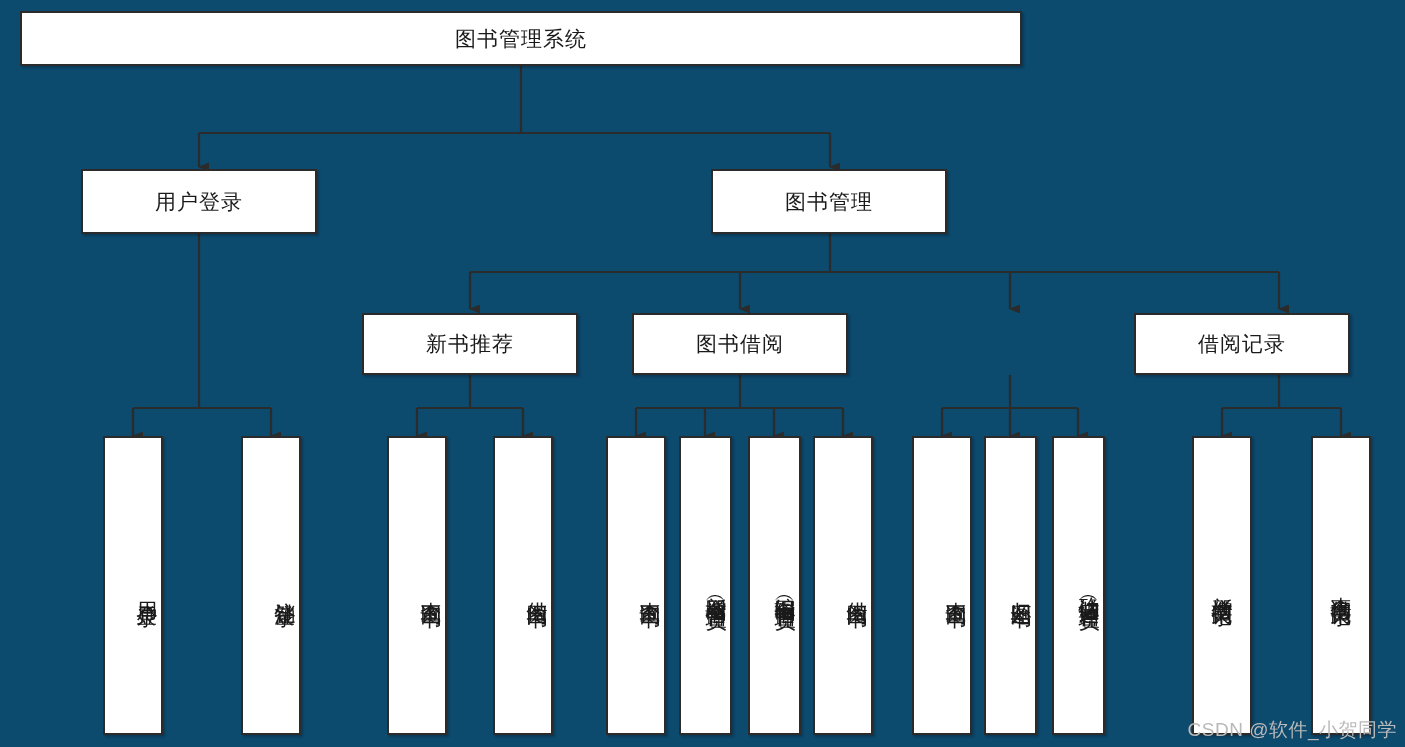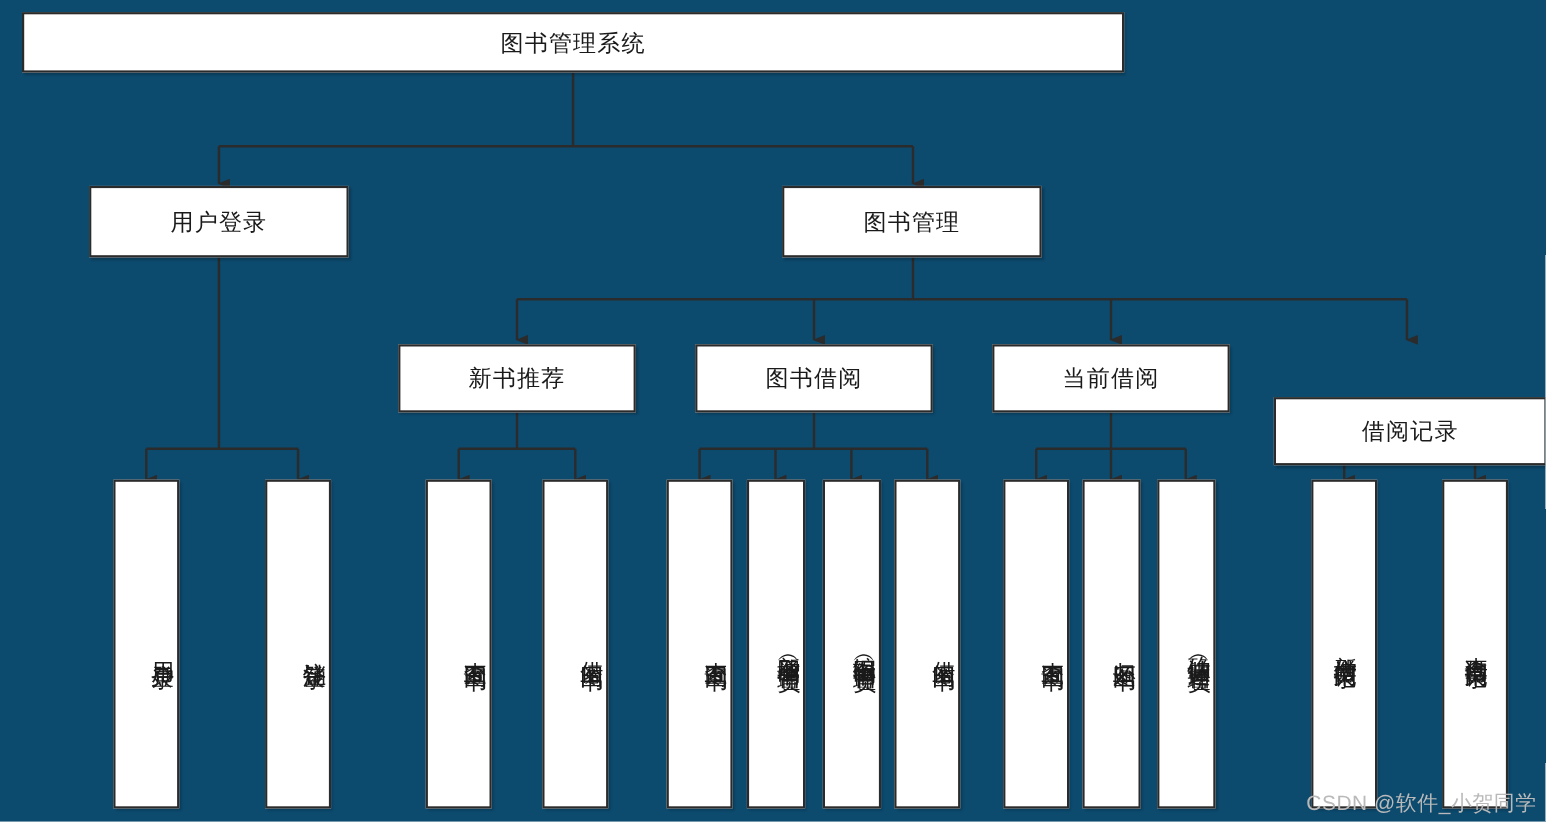--- a/index.html
+++ b/index.html
@@ -134,24 +134,21 @@
   <div class="node horiz" style="left:362px; top:313px; width:216px; height:62px;">
     <span class="node-label">新书推荐</span>
   </div>
 
   <div class="node horiz" style="left:711px; top:169px; width:236px; height:65px;">
     <span class="node-label">图书管理</span>
   </div>
   <div class="node horiz" style="left:632px; top:313px; width:216px; height:62px;text-align:center;">
     <span class="node-label">图书借阅</span>
   </div>
-  <div class="node horiz" style="left:902px; top:313px; width:216px; height:62px;">
-    <span class="node-label">当前借阅</span>
-  </div>
-  <div class="node horiz" style="left:1158px; top:313px; width:248px; height:62px;margin-top:48px;">
+  <div class="node horiz" style="left:1134px; top:313px; width:216px; height:62px;">
     <span class="node-label">借阅记录</span>
   </div>
 
   <div class="node vert" style="left:103px; top:436px; width:60px; height:299px;">
     <span class="node-label">用户登录</span>
   </div>
   <div class="node vert" style="left:241px; top:436px; width:60px; height:299px;">
     <span class="node-label">注销登录</span>
   </div>
 

